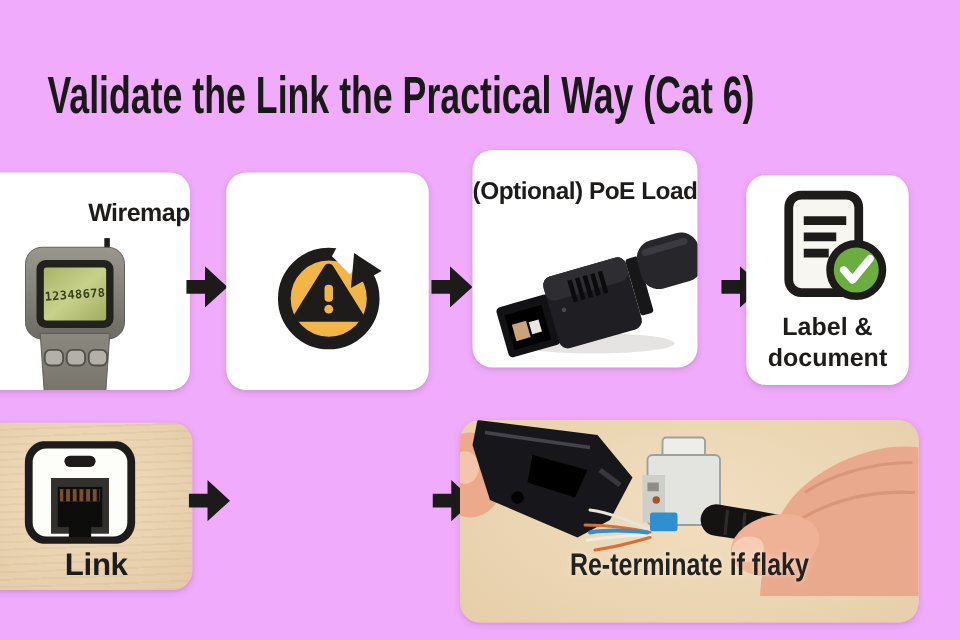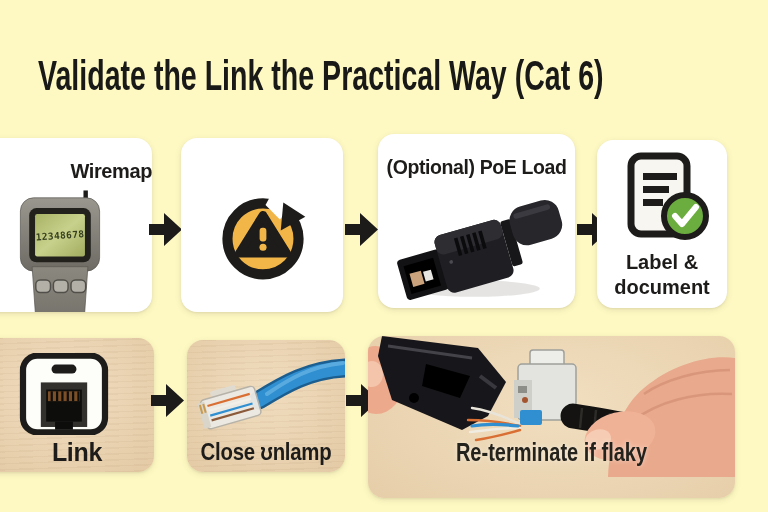--- a/index.html
+++ b/index.html
@@ -1,16 +1,16 @@
 <!DOCTYPE html>
 <html><head>
 <meta charset="utf-8">
 <style>
   html,body{margin:0;padding:0;}
-  #canvas{position:relative;width:768px;height:512px;background:#fef9c3;overflow:hidden;
+  #canvas{position:relative;width:768px;height:512px;background:#f0abfc;overflow:hidden;
           font-family:"Liberation Sans","DejaVu Sans",sans-serif;color:#1d1c1a;}
   .title{position:absolute;left:38px;top:52px;font-size:42px;font-weight:700;white-space:nowrap;
          transform:scaleX(0.68);transform-origin:left center;letter-spacing:0;color:#191917;}
   .card{position:absolute;background:#ffffff;border-radius:16px;overflow:hidden;
         box-shadow:0 2px 6px rgba(70,60,45,.12),0 1px 2px rgba(70,60,45,.08);}
   .wood{background:
         repeating-linear-gradient(178deg, rgba(125,85,45,0.055) 0 1.5px, rgba(255,255,255,0) 1.5px 6px),
         radial-gradient(130% 150% at 50% 40%, #f0ddbf 0%, #e4caa5 55%, #d9bc95 100%);}
   .card-label{position:absolute;left:0;right:0;text-align:center;font-weight:700;color:#1d1c1a;}
   .lbl-top{top:22px;font-size:20px;letter-spacing:-0.4px;}
@@ -75,21 +75,21 @@
       <polygon points="52,25 80,70 24,70" fill="#1d1c1a" stroke="#1d1c1a" stroke-width="10" stroke-linejoin="round"></polygon>
       <rect x="48" y="40" width="8" height="16" rx="3.5" fill="#f2b648"></rect>
       <circle cx="52" cy="63" r="4.2" fill="#f2b648"></circle>
     </svg>
   </div>
 
   <svg class="arrow" style="left:345px;top:213px;" viewBox="0 0 33 33">
     <polygon points="0,11 15,11 15,0 33,16.5 15,33 15,22 0,22" fill="#1c1b19"></polygon>
   </svg>
 
-  <div class="card" style="left:378px;top:134px;width:197px;height:174px;">
+  <div class="card" style="left:378px;top:120px;width:180px;height:174px;">
     <div class="card-label lbl-top" style="font-size:19.5px;">(Optional) PoE Load</div>
     <svg style="position:absolute;left:8px;top:48px;" width="181" height="122" viewBox="0 0 200 135">
       <ellipse cx="98" cy="118" rx="72" ry="9" fill="rgba(40,35,25,0.12)"></ellipse>
       <g transform="rotate(-16 100 70)">
         <rect x="10" y="62" width="48" height="46" rx="4" fill="#121215"></rect>
         <rect x="16" y="70" width="34" height="32" fill="#000000"></rect>
         <rect x="20" y="80" width="13" height="15" fill="#caa27c"></rect>
         <rect x="35" y="82" width="9" height="11" fill="#e8e6e2"></rect>
         <rect x="56" y="48" width="76" height="66" rx="8" fill="#1f1f23"></rect>
         <rect x="56" y="48" width="76" height="22" rx="8" fill="#2d2d32"></rect>
@@ -144,45 +144,20 @@
       </g>
       <rect x="40" y="77" width="20" height="9" fill="#0d0d0c"></rect>
     </svg>
     <div class="card-label lbl-bottom" style="top:100px;left:26px;">Link</div>
   </div>
 
   <svg class="arrow" style="left:151px;top:384px;" viewBox="0 0 33 33">
     <polygon points="0,11 15,11 15,0 33,16.5 15,33 15,22 0,22" fill="#1c1b19"></polygon>
   </svg>
 
-  <div class="card wood" style="left:187px;top:340px;width:158px;height:132px;">
-    <svg style="position:absolute;left:0;top:6px;" width="158" height="88" viewBox="0 0 158 88">
-      <path d="M158,22 C122,24 98,38 72,54" fill="none" stroke="#1c5e8f" stroke-width="19" stroke-linecap="round"></path>
-      <path d="M158,22 C122,24 98,38 72,54" fill="none" stroke="#2f8fd0" stroke-width="14" stroke-linecap="round"></path>
-      <path d="M156,17 C124,20 102,33 80,48" fill="none" stroke="#64b2e2" stroke-width="4" opacity="0.8" stroke-linecap="round"></path>
-      <g transform="rotate(-16 46 62)">
-        <rect x="28" y="40" width="26" height="8" rx="2" fill="#dedbd2" opacity="0.95"></rect>
-        <rect x="16" y="46" width="56" height="30" rx="4" fill="#eceae4" opacity="0.96" stroke="#b5b1a8" stroke-width="1.5"></rect>
-        <rect x="13" y="48" width="7" height="26" fill="#d9d5cb"></rect>
-        <g stroke-width="2.2" fill="none">
-          <path d="M22,53 H66" stroke="#d96f33"></path>
-          <path d="M22,58 H66" stroke="#f2efe8"></path>
-          <path d="M22,63 H66" stroke="#2f8fd0"></path>
-          <path d="M22,68 H66" stroke="#8a5a3a"></path>
-        </g>
-        <g fill="#c89a4e">
-          <rect x="14" y="50" width="2" height="9"></rect>
-            <rect x="17.5" y="50" width="2" height="9"></rect>
-        </g>
-      </g>
-    </svg>
-    <div class="card-label lbl-bottom" style="top:98px;font-size:24px;">
-      <span class="condensed">Close ʊnlamp</span>
-    </div>
-  </div>
 
   <svg class="arrow" style="left:346px;top:384px;" viewBox="0 0 33 33">
     <polygon points="0,11 15,11 15,0 33,16.5 15,33 15,22 0,22" fill="#1c1b19"></polygon>
   </svg>
 
   <div class="card" style="left:368px;top:336px;width:367px;height:162px;
        background:radial-gradient(120% 150% at 52% 42%, #f1dfc0 0%, #e6cda8 60%, #dcc09a 100%);">
     <svg style="position:absolute;left:0;top:0;" width="367" height="141" viewBox="0 0 367 141">
 
       <ellipse cx="8" cy="44" rx="28" ry="34" fill="#eda98c"></ellipse>

